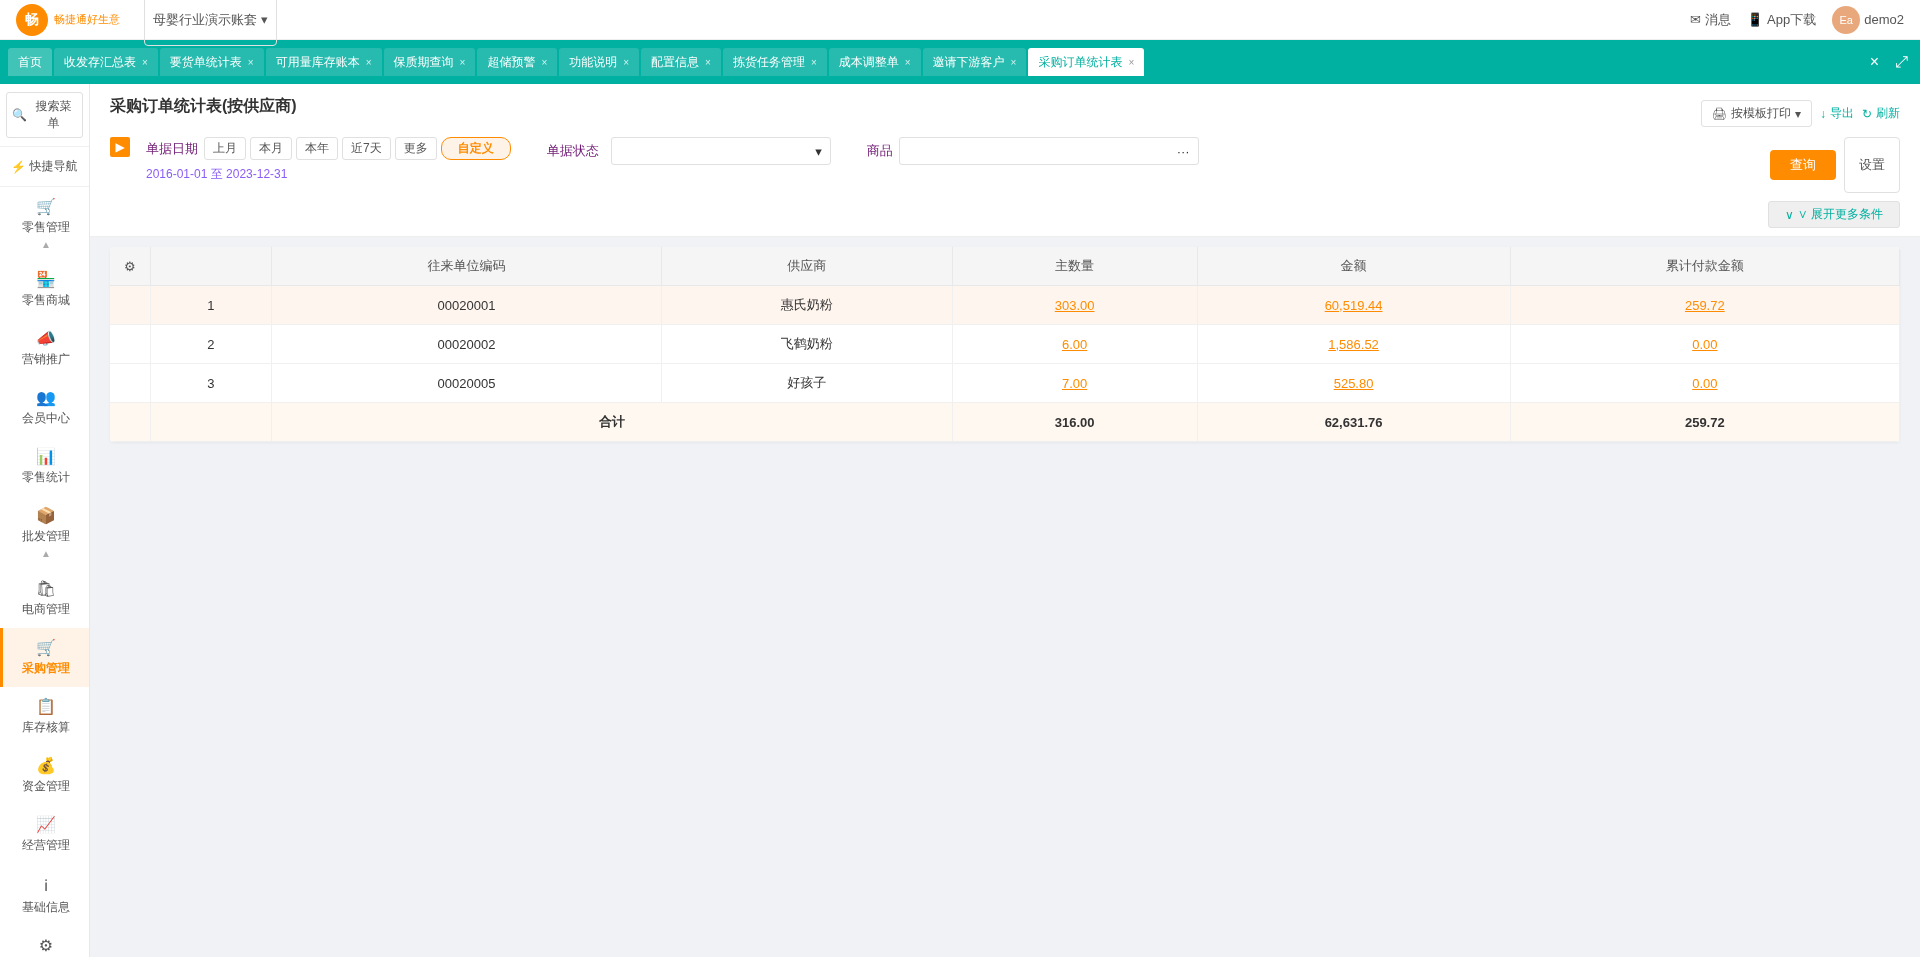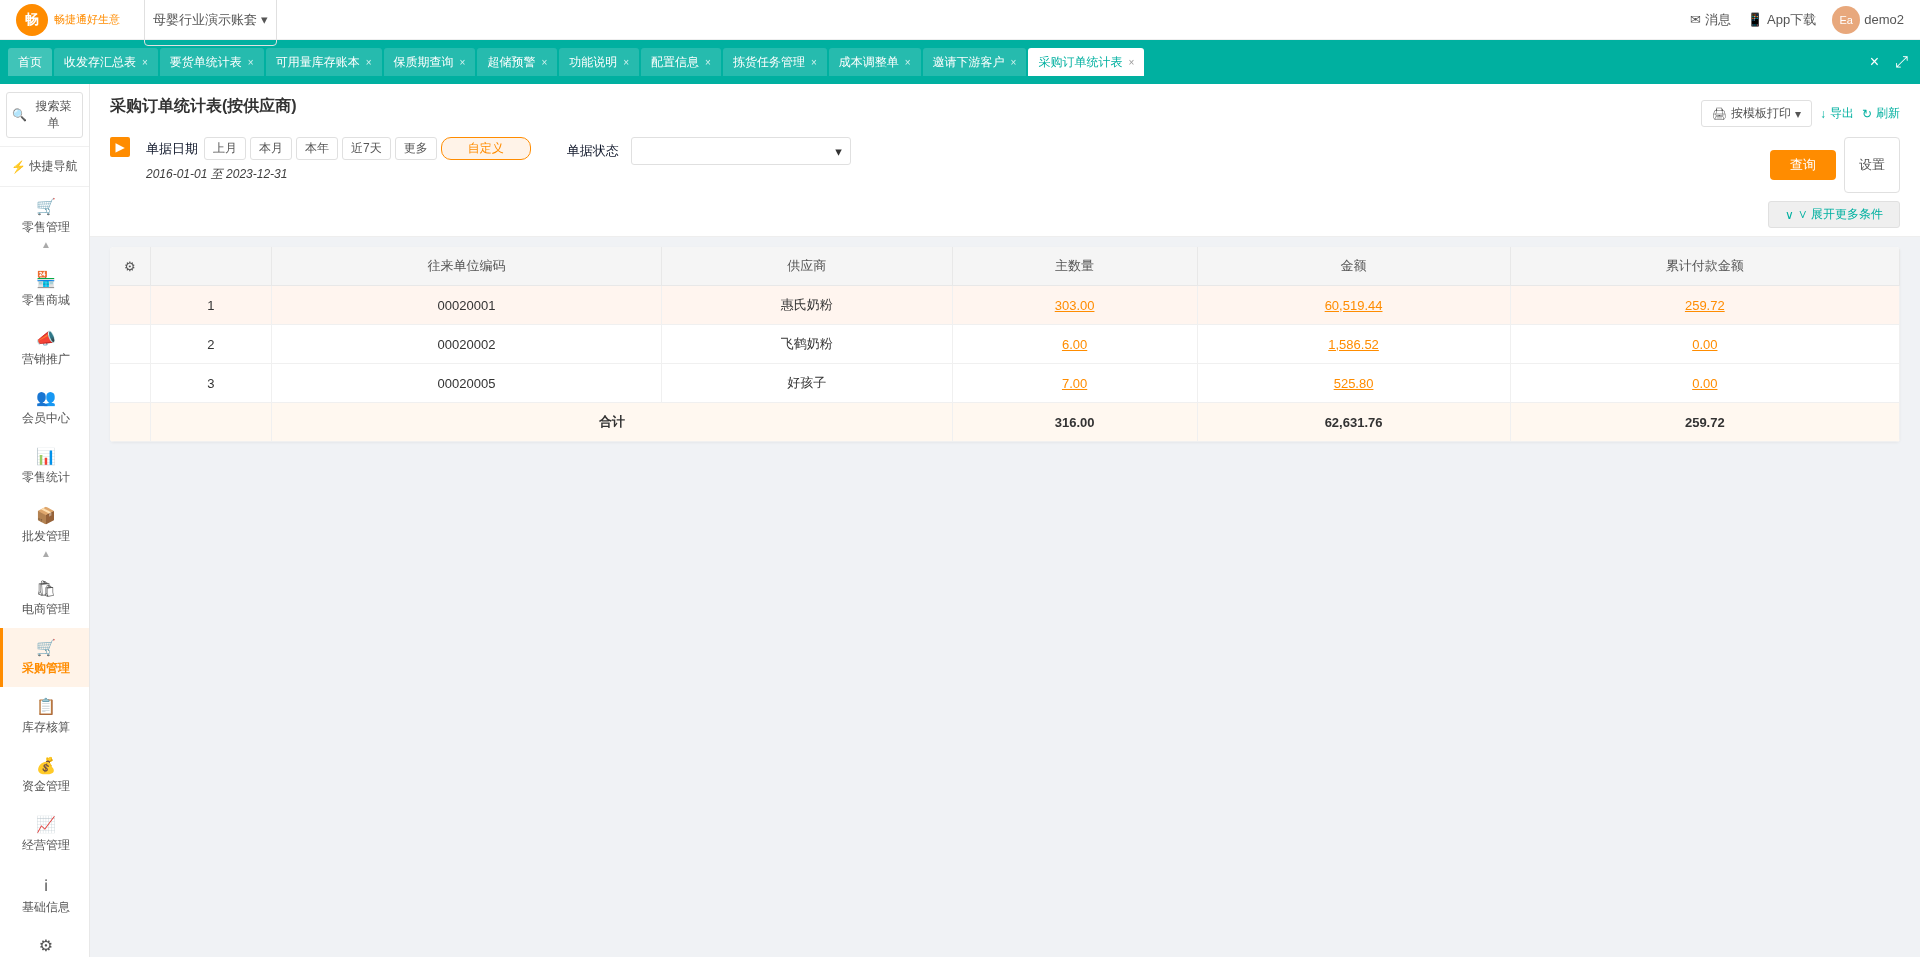--- a/index.html
+++ b/index.html
@@ -37,25 +37,25 @@
     .sidebar-nav-btn { width: 100%; padding: 5px; text-align: center; color: #555; font-size: 12px; cursor: pointer; display: flex; align-items: center; justify-content: center; gap: 3px; }
     .sidebar-item { padding: 10px 6px; text-align: center; cursor: pointer; font-size: 12px; color: #555; display: flex; flex-direction: column; align-items: center; gap: 3px; border-left: 3px solid transparent; }
     .sidebar-item.active { background: #fff3e8; color: #ff8c00; border-left-color: #ff8c00; font-weight: bold; }
     .sidebar-item-icon { font-size: 16px; }
     .sidebar-item-expand { font-size: 10px; color: #aaa; }
 
     
     .content { flex: 1; display: flex; flex-direction: column; overflow: hidden; background: #f0f2f5; }
     .content-header { background: #fff; padding: 12px 20px 8px; border-bottom: 1px solid #eee; }
     .content-title { font-size: 16px; font-weight: bold; color: #333; margin-bottom: 10px; }
-    .filter-label { color: #0f172a; font-size: 13px; white-space: nowrap; }
+    .filter-label { color: #701a75; font-size: 13px; white-space: nowrap; }
     .filter-date-btns { display: flex; gap: 4px; align-items: center; }
     .date-btn { padding: 2px 8px; border: 1px solid #e0e0e0; background: #fff; border-radius: 3px; font-size: 12px; cursor: pointer; color: #555; }
-    .date-btn.custom { background: #fff3e8; border-color: #ff8c00; color: #ff8c00; border-radius: 10px; padding: 2px 26px; }
-    .date-range { font-size: 12px; color: #404040; margin-top: 2px; font-style: italic; }
+    .date-btn.custom { background: #fff3e8; border-color: #ff8c00; color: #ff8c00; border-radius: 10px; padding: 2px 16px; font-weight: bold; }
+    .date-range { font-size: 12px; color: #8b5cf6; margin-top: 2px; }
     .filter-select-box { min-width: 200px; height: 28px; border: 1px solid #e0e0e0; border-radius: 3px; display: flex; align-items: center; padding: 0 8px; background: #fff; gap: 4px; cursor: pointer; }
     .btn-query { background: #ff8c00; color: #fff; border: none; border-radius: 4px; padding: 6px 20px; font-size: 13px; cursor: pointer; }
     .btn-settings { background: #fff; color: #555; border: 1px solid #e0e0e0; border-radius: 4px; padding: 18px 14px; font-size: 13px; cursor: pointer; }
     .print-btn { display: flex; align-items: center; gap: 4px; border: 1px solid #e0e0e0; border-radius: 3px; padding: 4px 10px; font-size: 12px; cursor: pointer; background: #fff; color: #555; }
     .export-btn { display: flex; align-items: center; gap: 4px; color: #00b0a0; font-size: 12px; cursor: pointer; }
     .refresh-btn { display: flex; align-items: center; gap: 4px; color: #00b0a0; font-size: 12px; cursor: pointer; }
 
     
     .table-container { flex: 1; overflow-y: auto; padding: 0 20px 20px; background: #f0f2f5; }
     .data-table { width: 100%; border-collapse: collapse; background: #fff; margin-top: 10px; border-radius: 4px; overflow: hidden; box-shadow: 0 1px 3px rgba(0,0,0,0.05); }
@@ -268,20 +268,27 @@
         </div>
 
         <div style="display:flex; align-items:center; gap:12px; margin-left:20px;">
           <span class="filter-label">单据状态</span>
           <div class="filter-select-box" style="min-width:220px;">
             <span></span>
             <span style="margin-left:auto;">▾</span>
           </div>
         </div>
 
+        <div style="display:flex; align-items:center; gap:6px; margin-left:20px;">
+          <span class="filter-label">商品</span>
+          <div class="filter-select-box" style="min-width:300px;">
+            <span></span>
+            <span style="margin-left:auto;">···</span>
+          </div>
+        </div>
 
         <div style="margin-left:auto; display:flex; gap:8px; align-items:center; flex-shrink:0;">
           <button class="btn-query">查询</button>
           <button class="btn-settings">设置</button>
         </div>
       </div>
 
       <div style="display:flex; justify-content:center; margin-top:8px;">
         <button class="filter-expand-btn">
           <span>∨</span>

